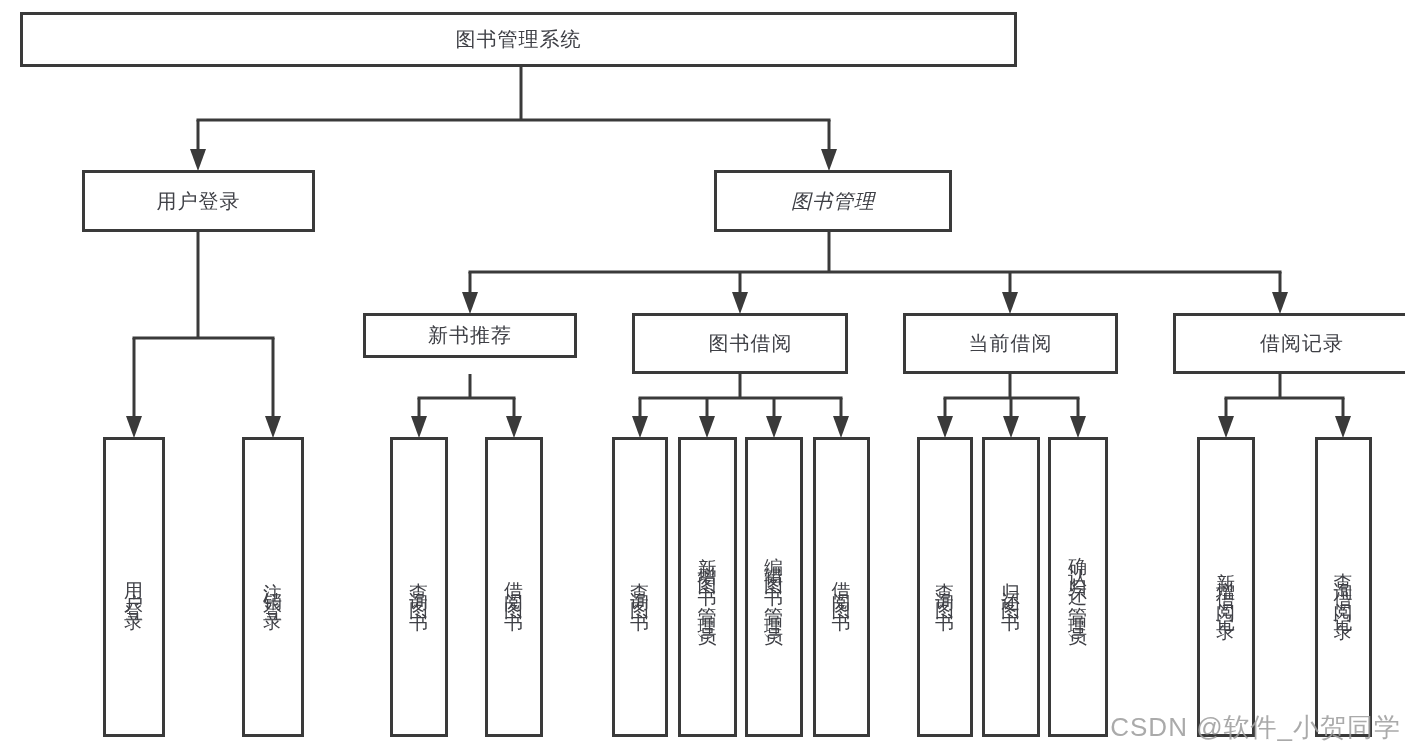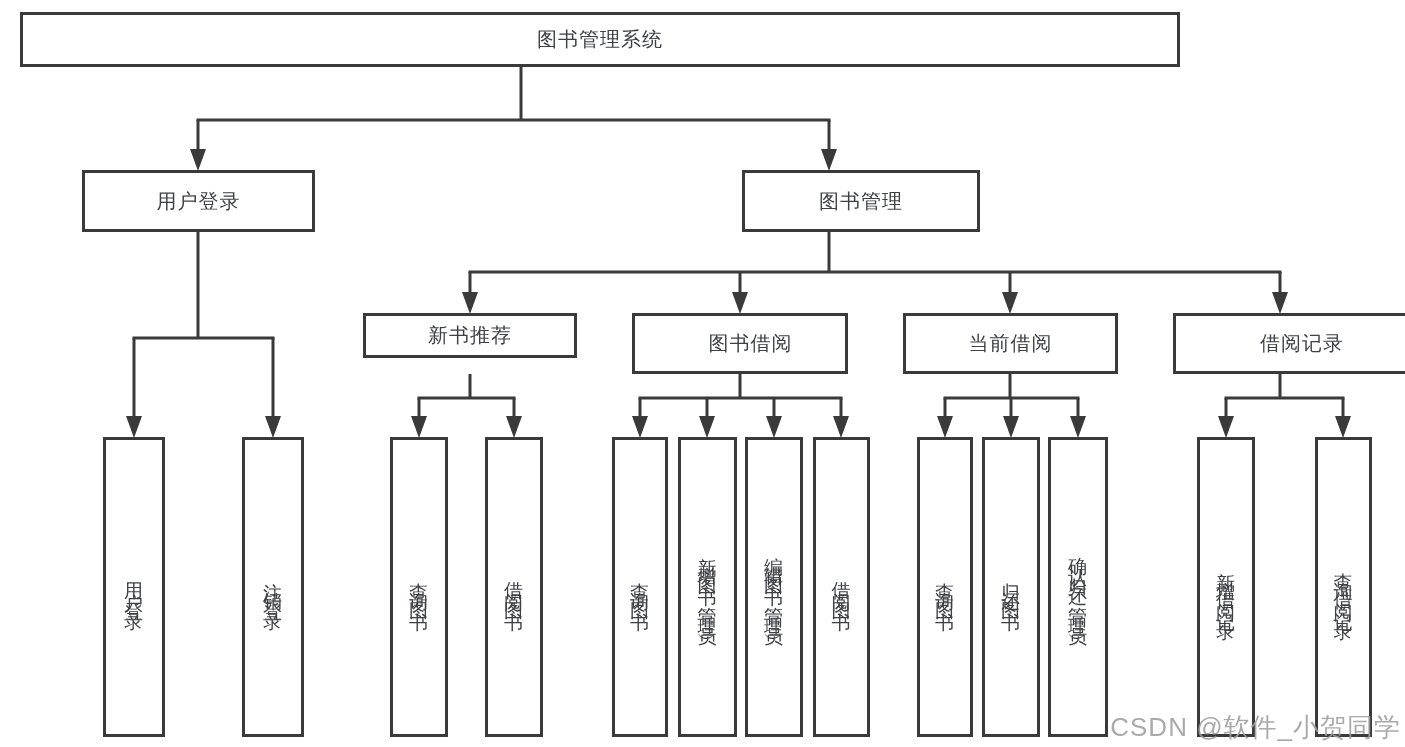--- a/index.html
+++ b/index.html
@@ -36,24 +36,24 @@
   }
   .node .vlbl {
     writing-mode: vertical-rl;
     text-orientation: mixed;
     font-size: 19px;
     letter-spacing: 10px;
     line-height: 1;
     white-space: nowrap;
   }
   
-  .n-root  { left: 20px;  top: 12px;  width: 1160px; height: 55px; }
+  .n-root  { left: 20px;  top: 12px;  width: 997px; height: 55px; }
   
   .n-l2a   { left: 82px;  top: 170px; width: 233px; height: 62px; }
-  .n-l2b   { left: 742px; top: 170px; width: 238px; height: 62px; }
+  .n-l2b   { left: 714px; top: 170px; width: 238px; height: 62px; font-style: italic; }
   
   .n-l3a   { left: 363px;  top: 313px; width: 214px; height: 45px; }
   .n-l3b   { left: 632px;  top: 313px; width: 216px; height: 61px; padding-left: 21px; }
   .n-l3c   { left: 903px;  top: 313px; width: 215px; height: 61px; }
   .n-l3d   { left: 1173px; top: 313px; width: 258px; height: 61px; }
   
   .leaf    { top: 437px; height: 300px; }
   .n-a1 { left: 103px;  width: 62px; }
   .n-a2 { left: 242px;  width: 62px; }
   .n-b1 { left: 390px;  width: 58px; }

